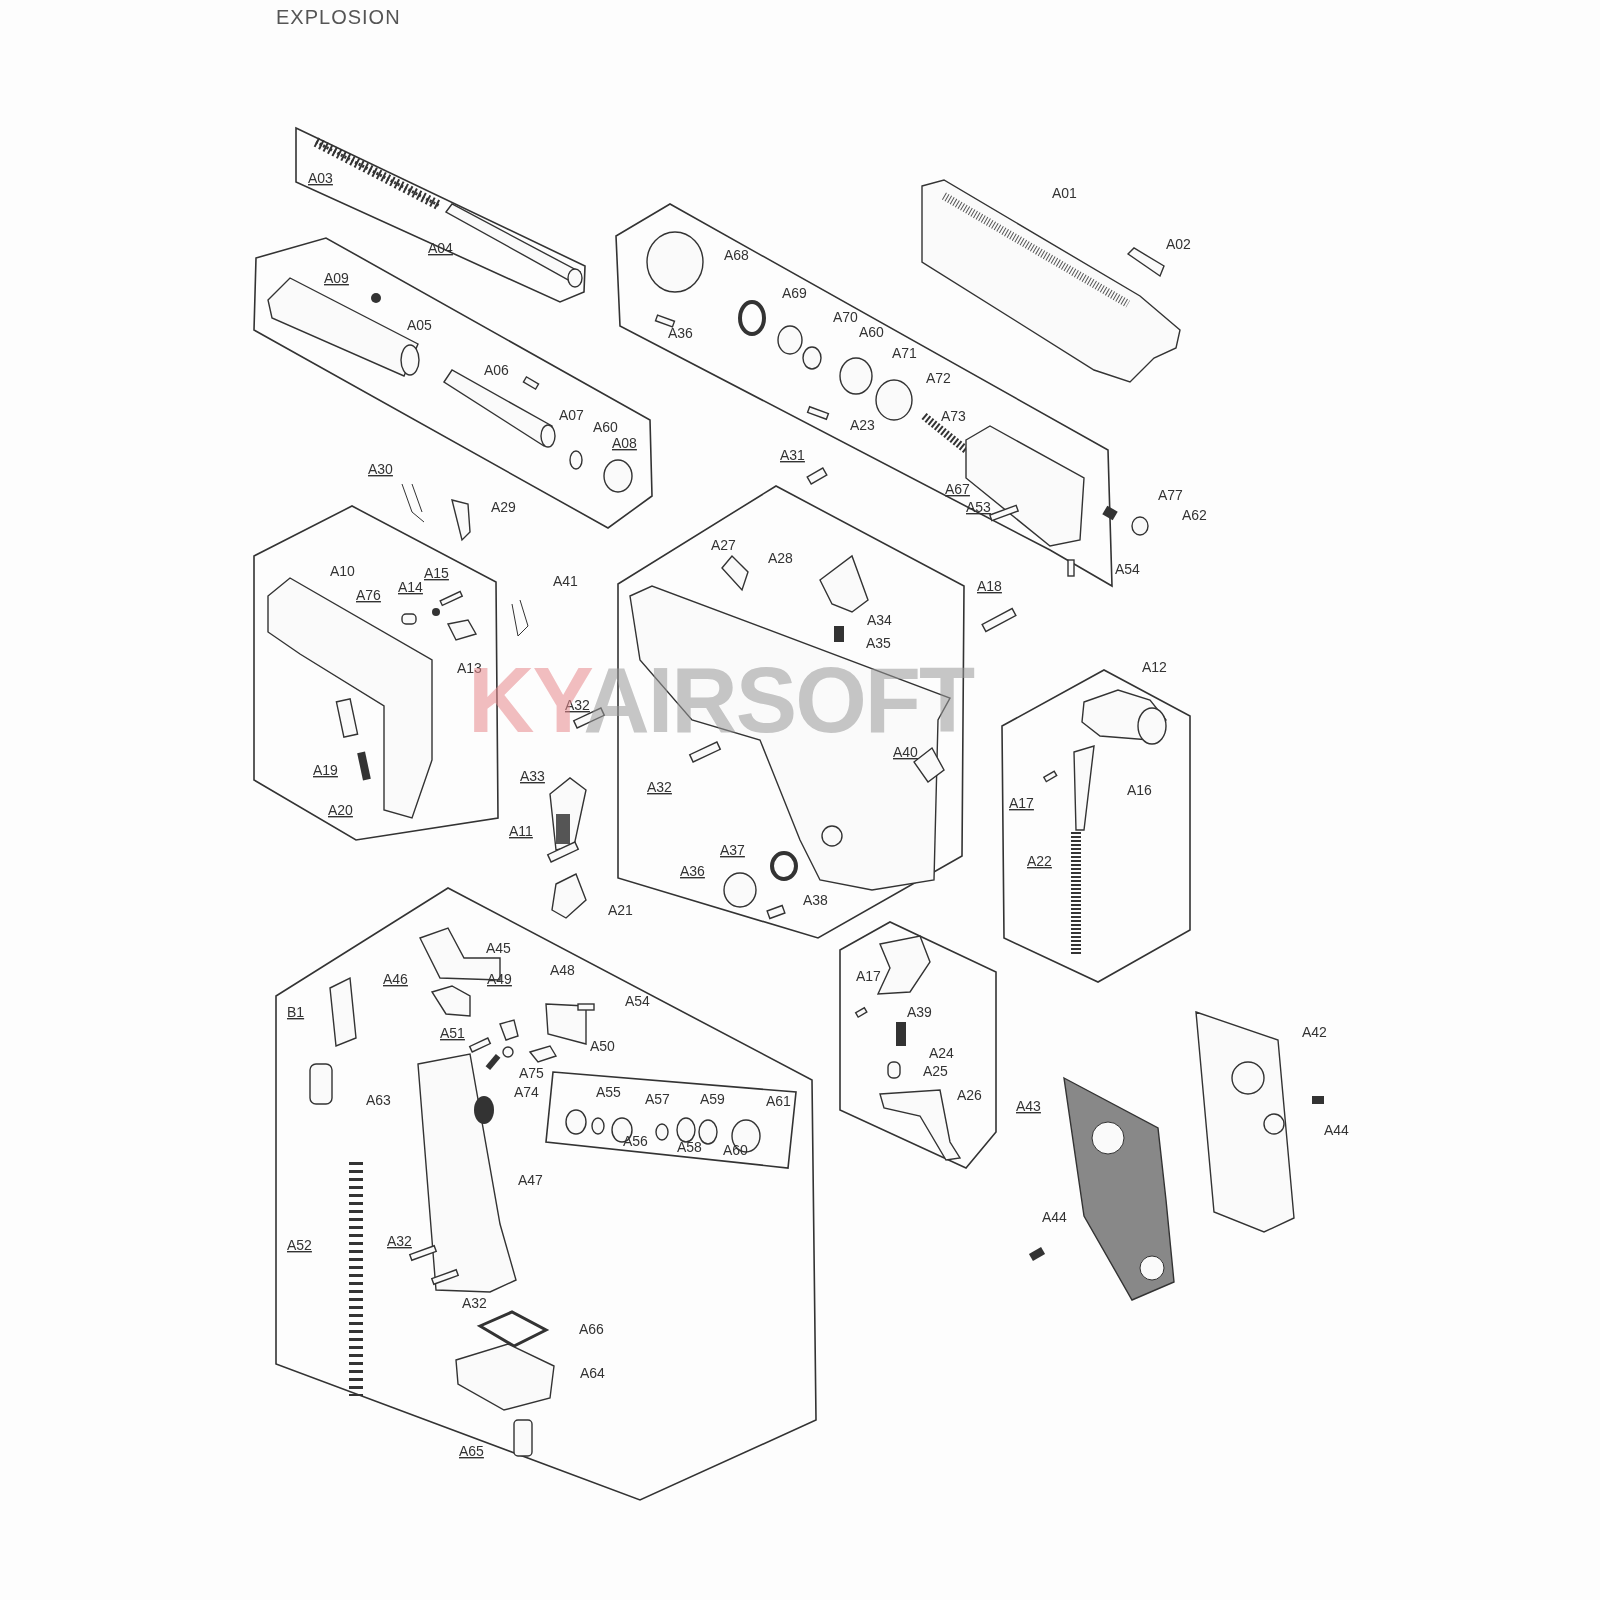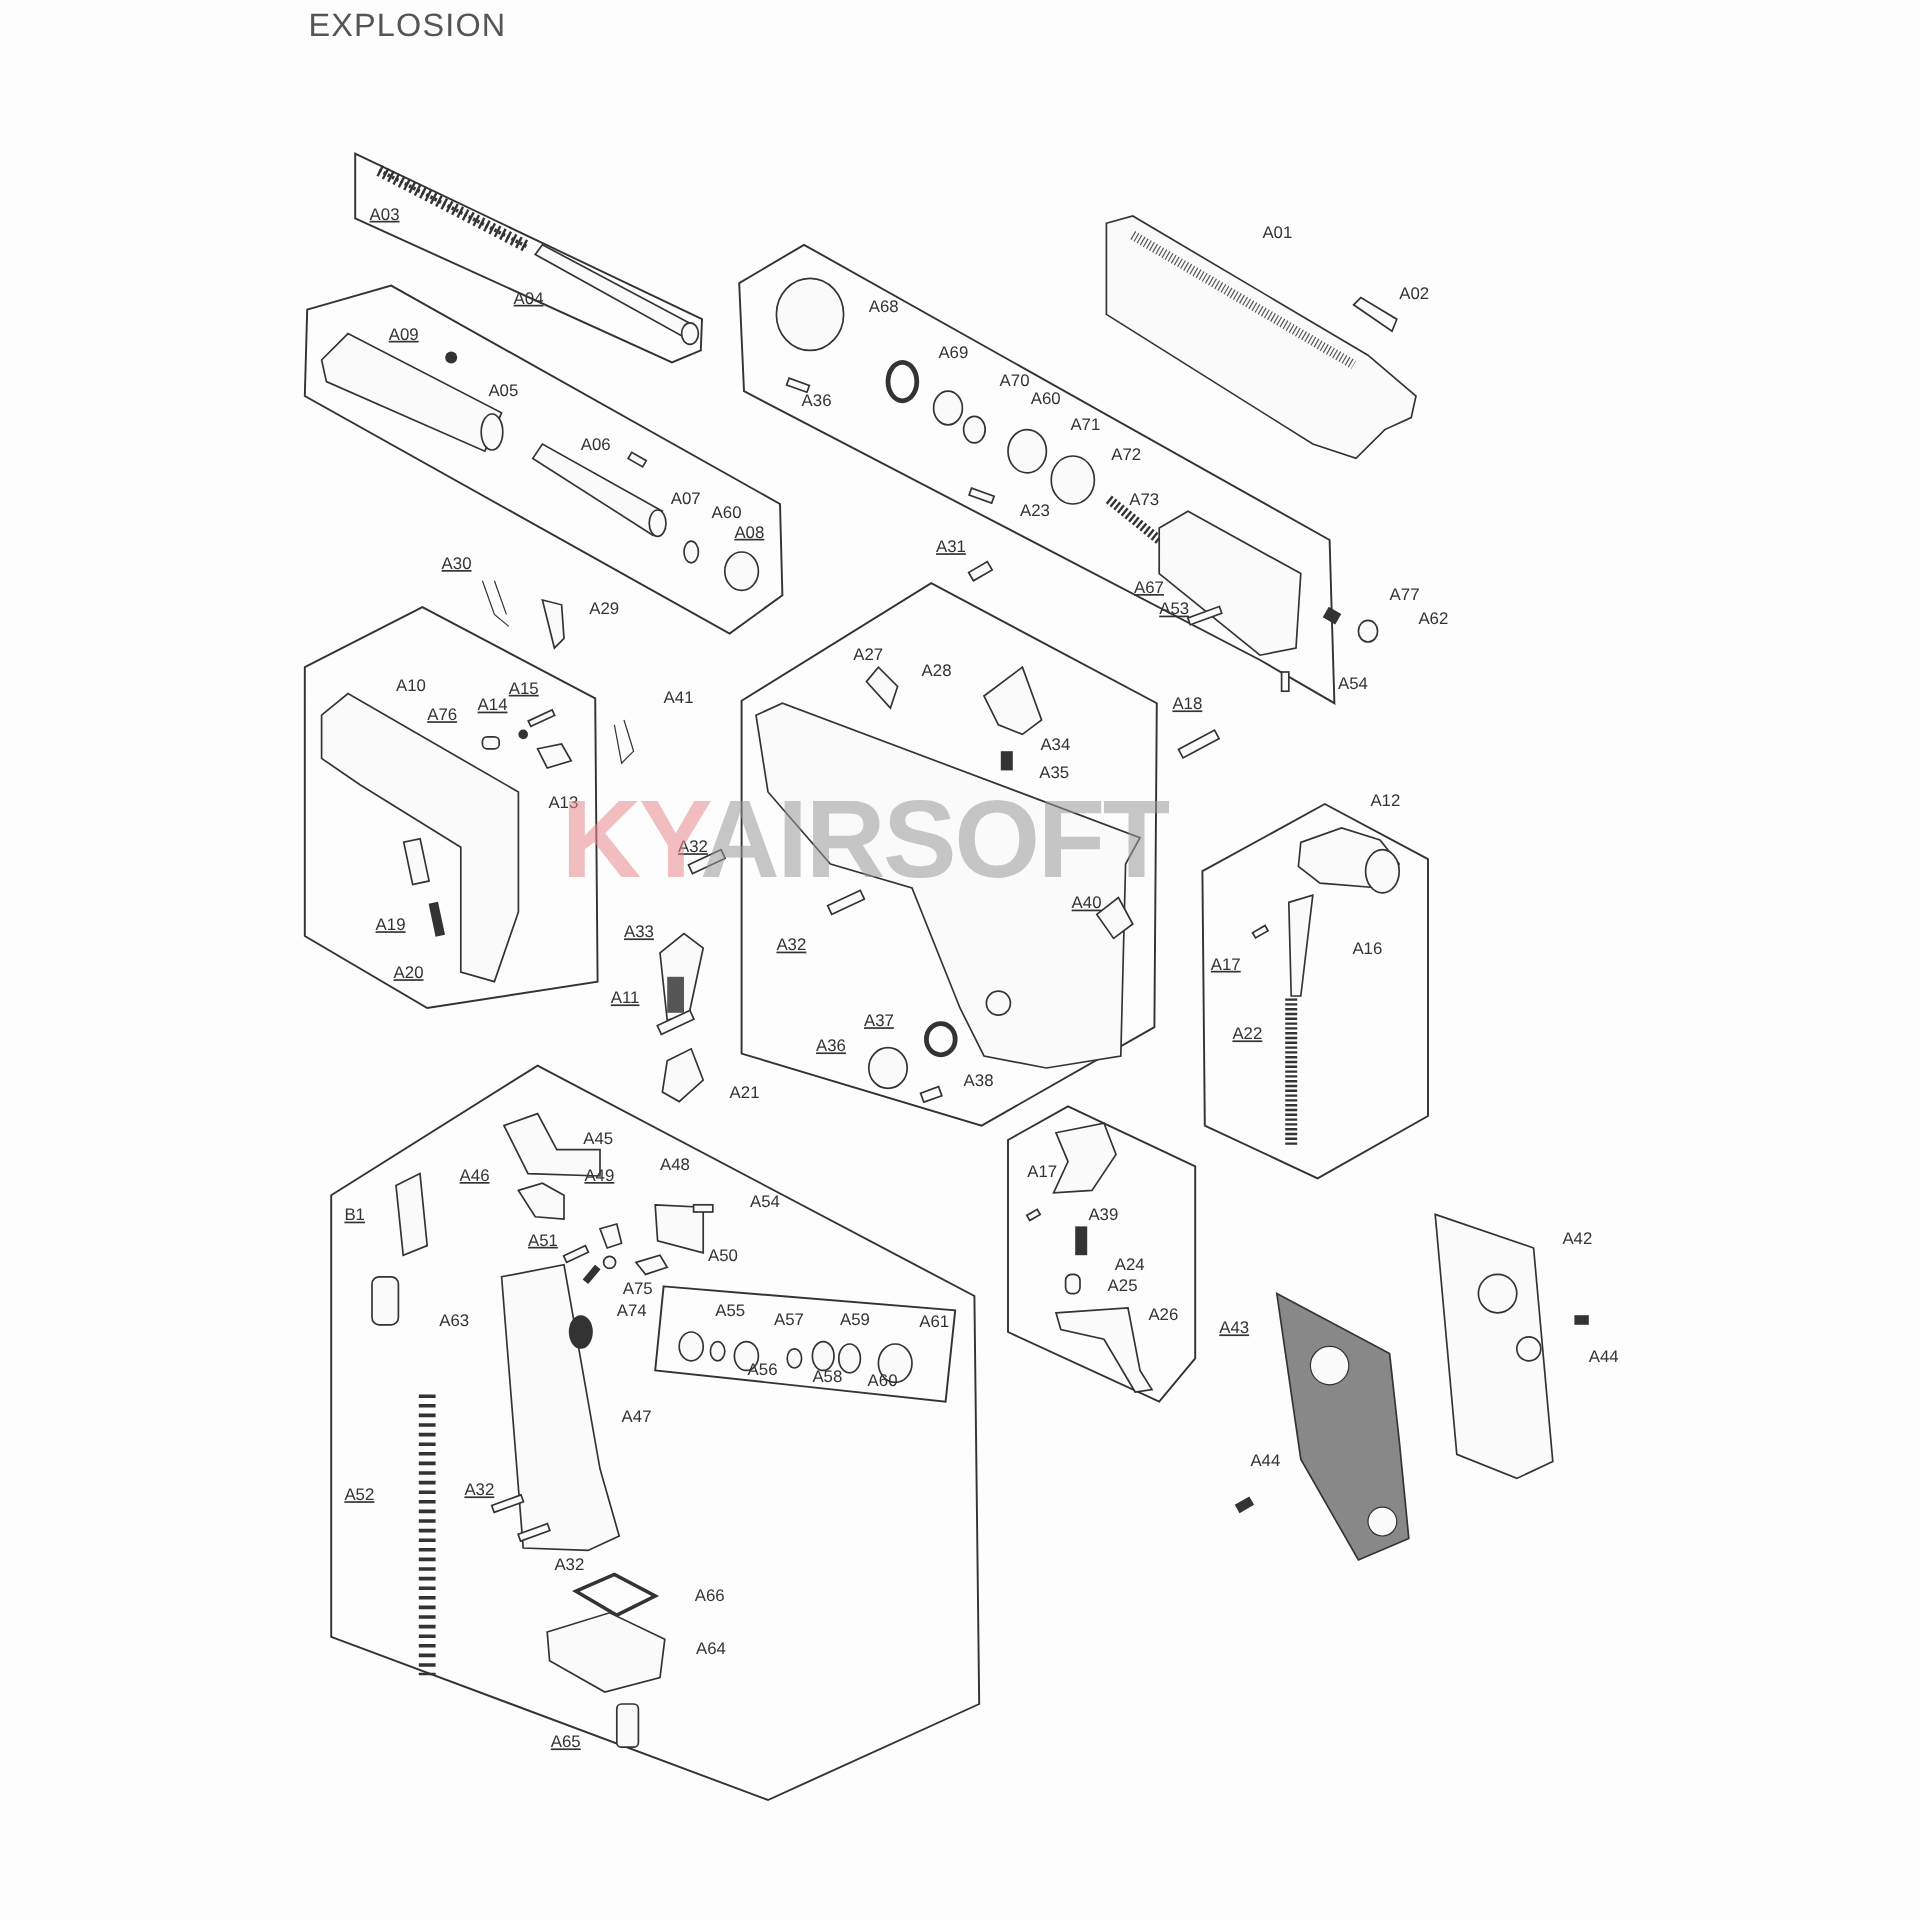--- a/index.html
+++ b/index.html
@@ -1,17 +1,17 @@
 <!DOCTYPE html>
 <html><head>
 <meta charset="utf-8">
 <style>
   html,body{margin:0;padding:0;background:#fff;}
   #page{position:relative;width:1600px;height:1600px;background:#fdfdfd;overflow:hidden;font-family:"Liberation Sans",sans-serif;}
-  #title{position:absolute;left:257px;top:6px;font-size:27px;color:#555;letter-spacing:1px;font-family:"Liberation Sans",sans-serif;}
+  #title{position:absolute;left:276px;top:6px;font-size:20px;color:#555;letter-spacing:1px;font-family:"Liberation Sans",sans-serif;}
   svg{position:absolute;left:0;top:0;}
   .lbl{font-family:"Liberation Sans",sans-serif;font-size:14px;fill:#333;}
   .grp{fill:none;stroke:#333;stroke-width:1.6;}
   .part{fill:#fafafa;stroke:#333;stroke-width:1.4;}
   .lead{stroke:#333;stroke-width:1;fill:none;}
   .spring{fill:none;stroke:#333;stroke-width:3;stroke-dasharray:2 2;}
   #wm{position:absolute;left:468px;top:648px;font-family:"Liberation Sans",sans-serif;font-weight:bold;font-size:92px;letter-spacing:-2px;opacity:0.55;pointer-events:none;}
   #wm .k{color:#e88a8e;}
   #wm .r{color:#9a9a9a;}
 </style>

